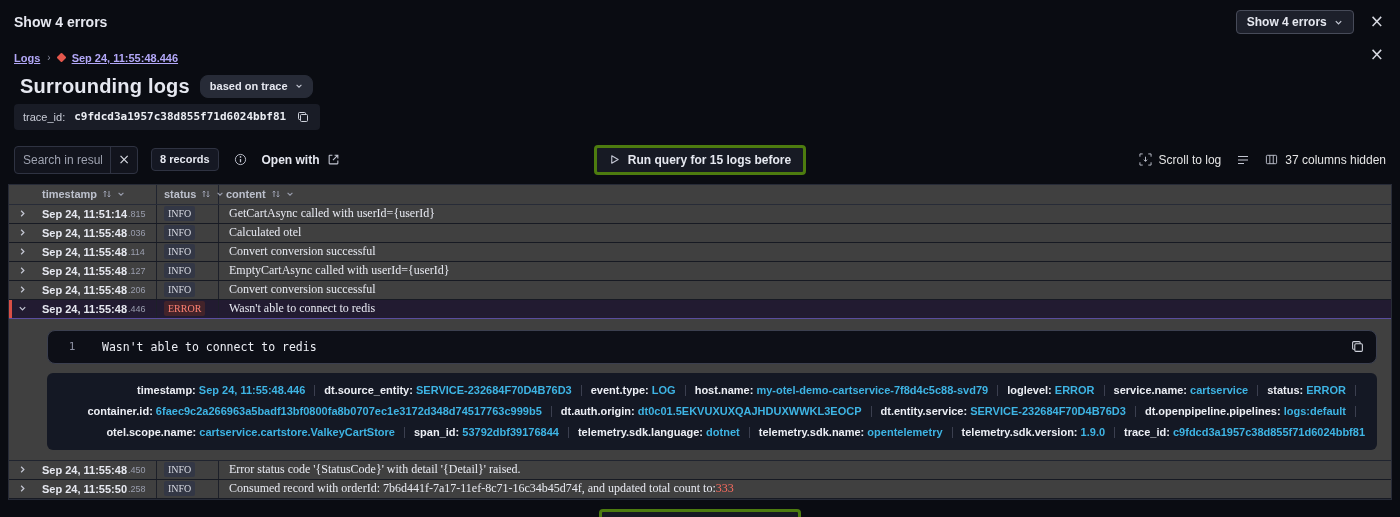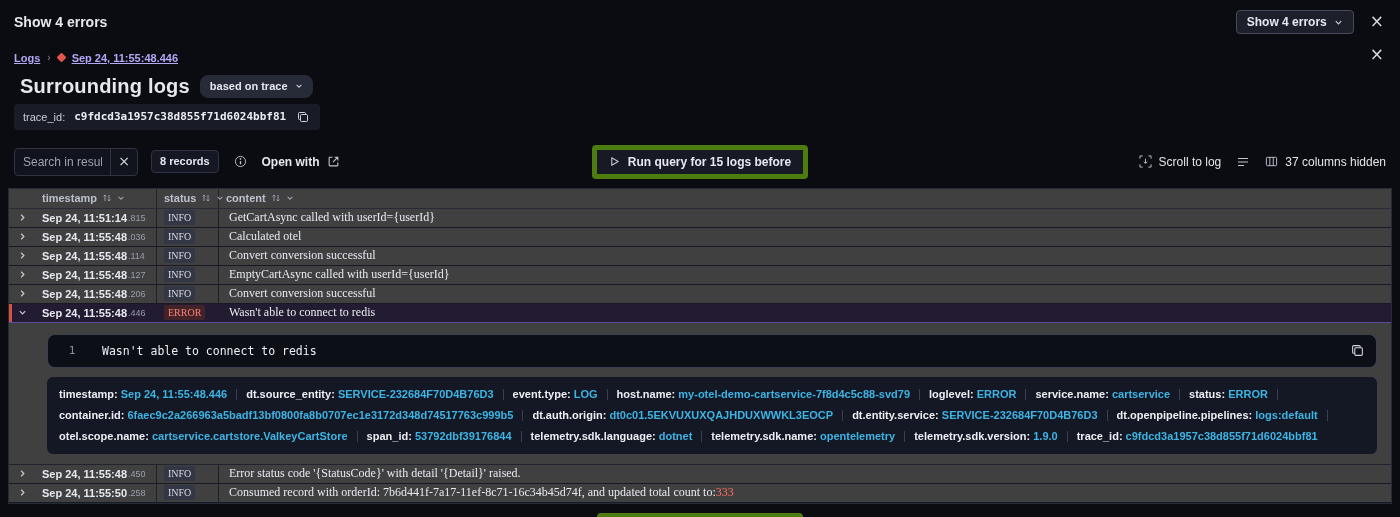--- a/index.html
+++ b/index.html
@@ -60,21 +60,21 @@
   .toolbar-center { flex: 0 0 auto; }
   .search-box { display: flex; align-items: stretch; background: #12141d; border: 1px solid #2f3342; border-radius: 4px; height: 28px; width: 124px; overflow: hidden; }
   .search-input { flex: 1; min-width: 0; background: none; border: none; color: #e6e8f0; font-size: 12px; padding: 0 8px; font-family: inherit; outline: none; }
   .search-input::placeholder { color: #9ea2b0; }
   .search-clear { background: none; border: none; border-left: 1px solid #2f3342; width: 27px; color: #d6d8e0; cursor: pointer; display: flex; align-items: center; justify-content: center; }
   .records-badge { border: 1px solid #2f3342; background: #151823; border-radius: 4px; padding: 5px 8px; font-weight: 700; font-size: 11px; line-height: 1; }
   .tool-label { display: inline-flex; align-items: center; gap: 7px; font-size: 12px; font-weight: 700; color: #e6e8f0; background: none; border: none; cursor: pointer; font-family: inherit; }
   .tool-label.plain { font-weight: 400; color: #e5e5e5; }
   .run-btn {
     display: inline-flex; align-items: center; gap: 8px;
-    background: #171a24; border: 5px solid #4d7c0f; border-radius: 4px;
+    background: #171a24; border: 3px solid #4d7c0f; border-radius: 4px;
     color: #e6e8f0; font-weight: 700; font-size: 12px; padding: 6px 12px;
     font-family: inherit; cursor: pointer; line-height: 1;
   }
   .muted-icon { color: #c3c6d2; }
 
   
   .log-panel { margin: 0 8px; border: 1px solid #272b37; background: #404040; }
   .table-header { display: flex; align-items: stretch; height: 20px; border-bottom: 1px solid #272b37; font-size: 11px; font-weight: 700; color: #bcc0cc; }
   .hcell { display: flex; align-items: center; gap: 5px; padding: 0 7px; border-right: 1px solid #20242f; cursor: pointer; }
   .hcell.chev-col { width: 26px; border-right: none; padding: 0; }
@@ -97,21 +97,21 @@
   .seg.hl { color: var(--red); }
   .log-row.expanded { background: #221b31; border-bottom: 1px solid #5a4d9e; }
   .log-row.expanded::before { content: ""; position: absolute; left: 0; top: 0; bottom: 0; width: 3px; background: var(--redbar); }
 
   
   .expanded-detail { padding: 11px 14px 10px 38px; border-bottom: 1px solid #20242f; }
   .message-box { display: flex; align-items: center; border: 1px solid #3b3f4f; border-radius: 8px; height: 34px; background: #0d0f17; padding: 0 10px; }
   .line-no { width: 28px; text-align: center; color: #8a8ea0; font-family: "DejaVu Sans Mono", monospace; font-size: 11px; }
   .message-text { flex: 1; font-family: "DejaVu Sans Mono", monospace; font-size: 11.5px; padding-left: 16px; color: #eceef4; }
   .copy-btn { background: none; border: none; cursor: pointer; color: #cfd2dc; display: inline-flex; padding: 2px; }
-  .attr-panel { margin-top: 9px; background: #141824; border-radius: 6px; padding: 7px 12px; font-size: 11px; line-height: 21px; }
+  .attr-panel { margin-top: 9px; background: #141824; border-radius: 6px; padding: 7px 12px; font-size: 11px; line-height: 21px; text-align: right; }
   .attr-pair { white-space: nowrap; display: inline-block; }
   .attr-pair .ak { font-weight: 700; color: #eceef4; }
   .attr-pair .av { color: var(--cyan); font-weight: 600; }
   .attr-divider { display: inline-block; width: 1px; height: 11px; background: #3b3f4f; margin: 0 9px; vertical-align: middle; }
 
   
   .footer { display: flex; justify-content: center; padding: 9px 0 12px; }
 </style>
 </head>
 <body style="--purple: #b3a8f8; --cyan: #3eb4e4; --red: #ff6d60; --redbar: #d94f45;">

